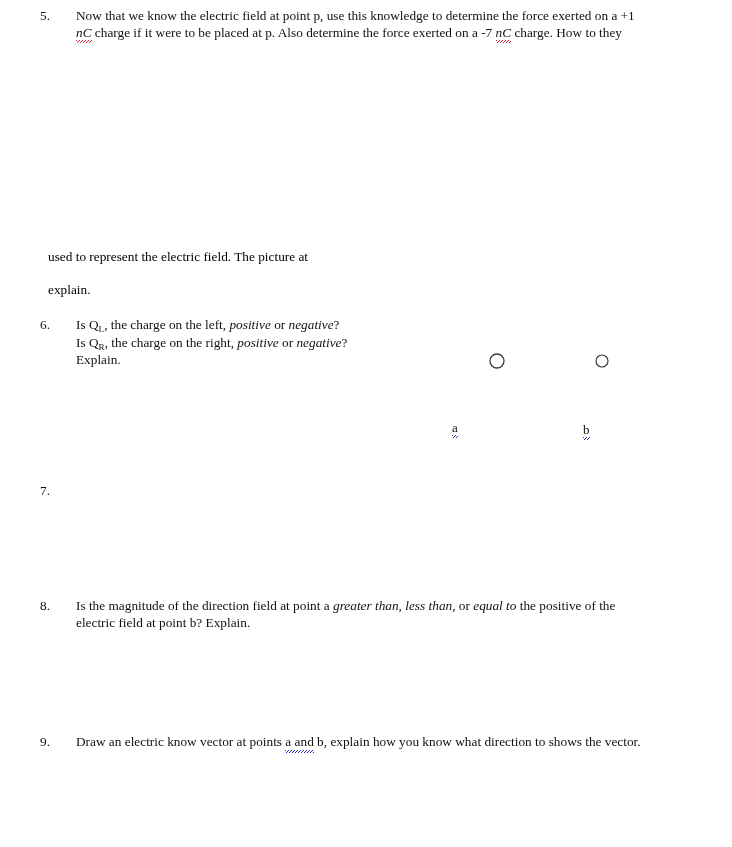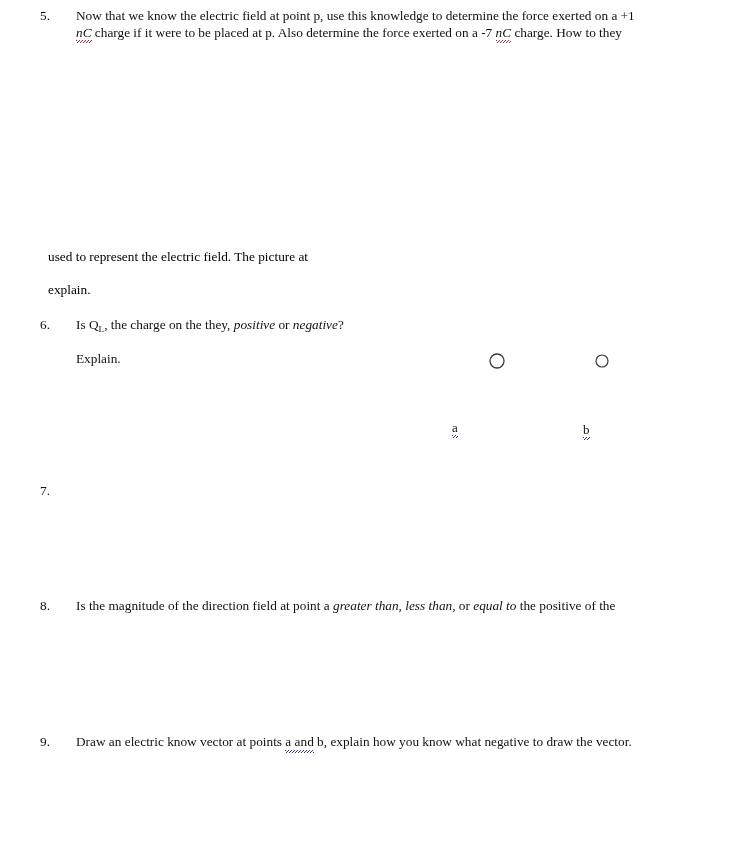--- a/index.html
+++ b/index.html
@@ -127,41 +127,41 @@
       <br>
       <span>used to represent the electric field.  The picture at</span><br>
       <br>
       <span>explain.</span>
     </span>
   </div>
 
   <div class="q" style="left:28px; top:317px; width:330px;">
     <span class="num">6.</span>
     <span class="body">
-      <span><span>Is Q</span><sub>L</sub><span>, the charge on the they, </span><i>positive</i><span> or </span><i>negative</i><span>?</span></span><br>
-      <br>
+      <span><span>Is Q</span><sub>L</sub><span>, the charge on the left, </span><i>positive</i><span> or </span><i>negative</i><span>?</span></span><br>
+      <span><span>Is Q</span><sub>R</sub><span>, the charge on the right, </span><i>positive</i><span> or </span><i>negative</i><span>?</span></span><br>
       <span>Explain.</span>
     </span>
   </div>
 
   <div class="q" style="left:28px; top:483px; width:340px;">
     <span class="num">7.</span>
   </div>
 
   <div class="q" style="left:28px; top:598px; width:690px;">
     <span class="num">8.</span>
     <span class="body">
-      <span>Is the magnitude of the direction field at point a </span><i>greater than, less than,</i><span> or </span><i>equal to</i><span> the positive of the</span><br>
+      <span>Is the magnitude of the direction field at point a </span><i>greater than, less than,</i><span> or </span><i>equal to</i><span> the positive of the</span><br><span>electric field at point b?  Explain.</span>
     </span>
   </div>
 
   <div class="q" style="left:28px; top:734px; width:690px;">
     <span class="num">9.</span>
     <span class="body">
-      <span>Draw an electric know vector at points </span><span class="sp-blue">a and</span><span> b, explain how you know what negative to draw the vector.</span>
+      <span>Draw an electric know vector at points </span><span class="sp-blue">a and</span><span> b, explain how you know what direction to shows the vector.</span>
     </span>
   </div>
 
   <div id="field-figure">
     <svg width="336" height="272" viewBox="0 0 336 272">
       <g id="fieldlines" fill="none" stroke="#555555" stroke-width="1.45" stroke-dasharray="5 4" stroke-linecap="butt"></g>
       <g id="arrowheads" fill="#1a1a1a" stroke="none"></g>
       <circle id="charge-left" cx="123" cy="129" r="7" fill="#ffffff" stroke="#3a3a3a" stroke-width="1.3"></circle>
       <circle id="charge-right" cx="228" cy="129" r="6" fill="#ffffff" stroke="#3a3a3a" stroke-width="1.2"></circle>
     </svg>

